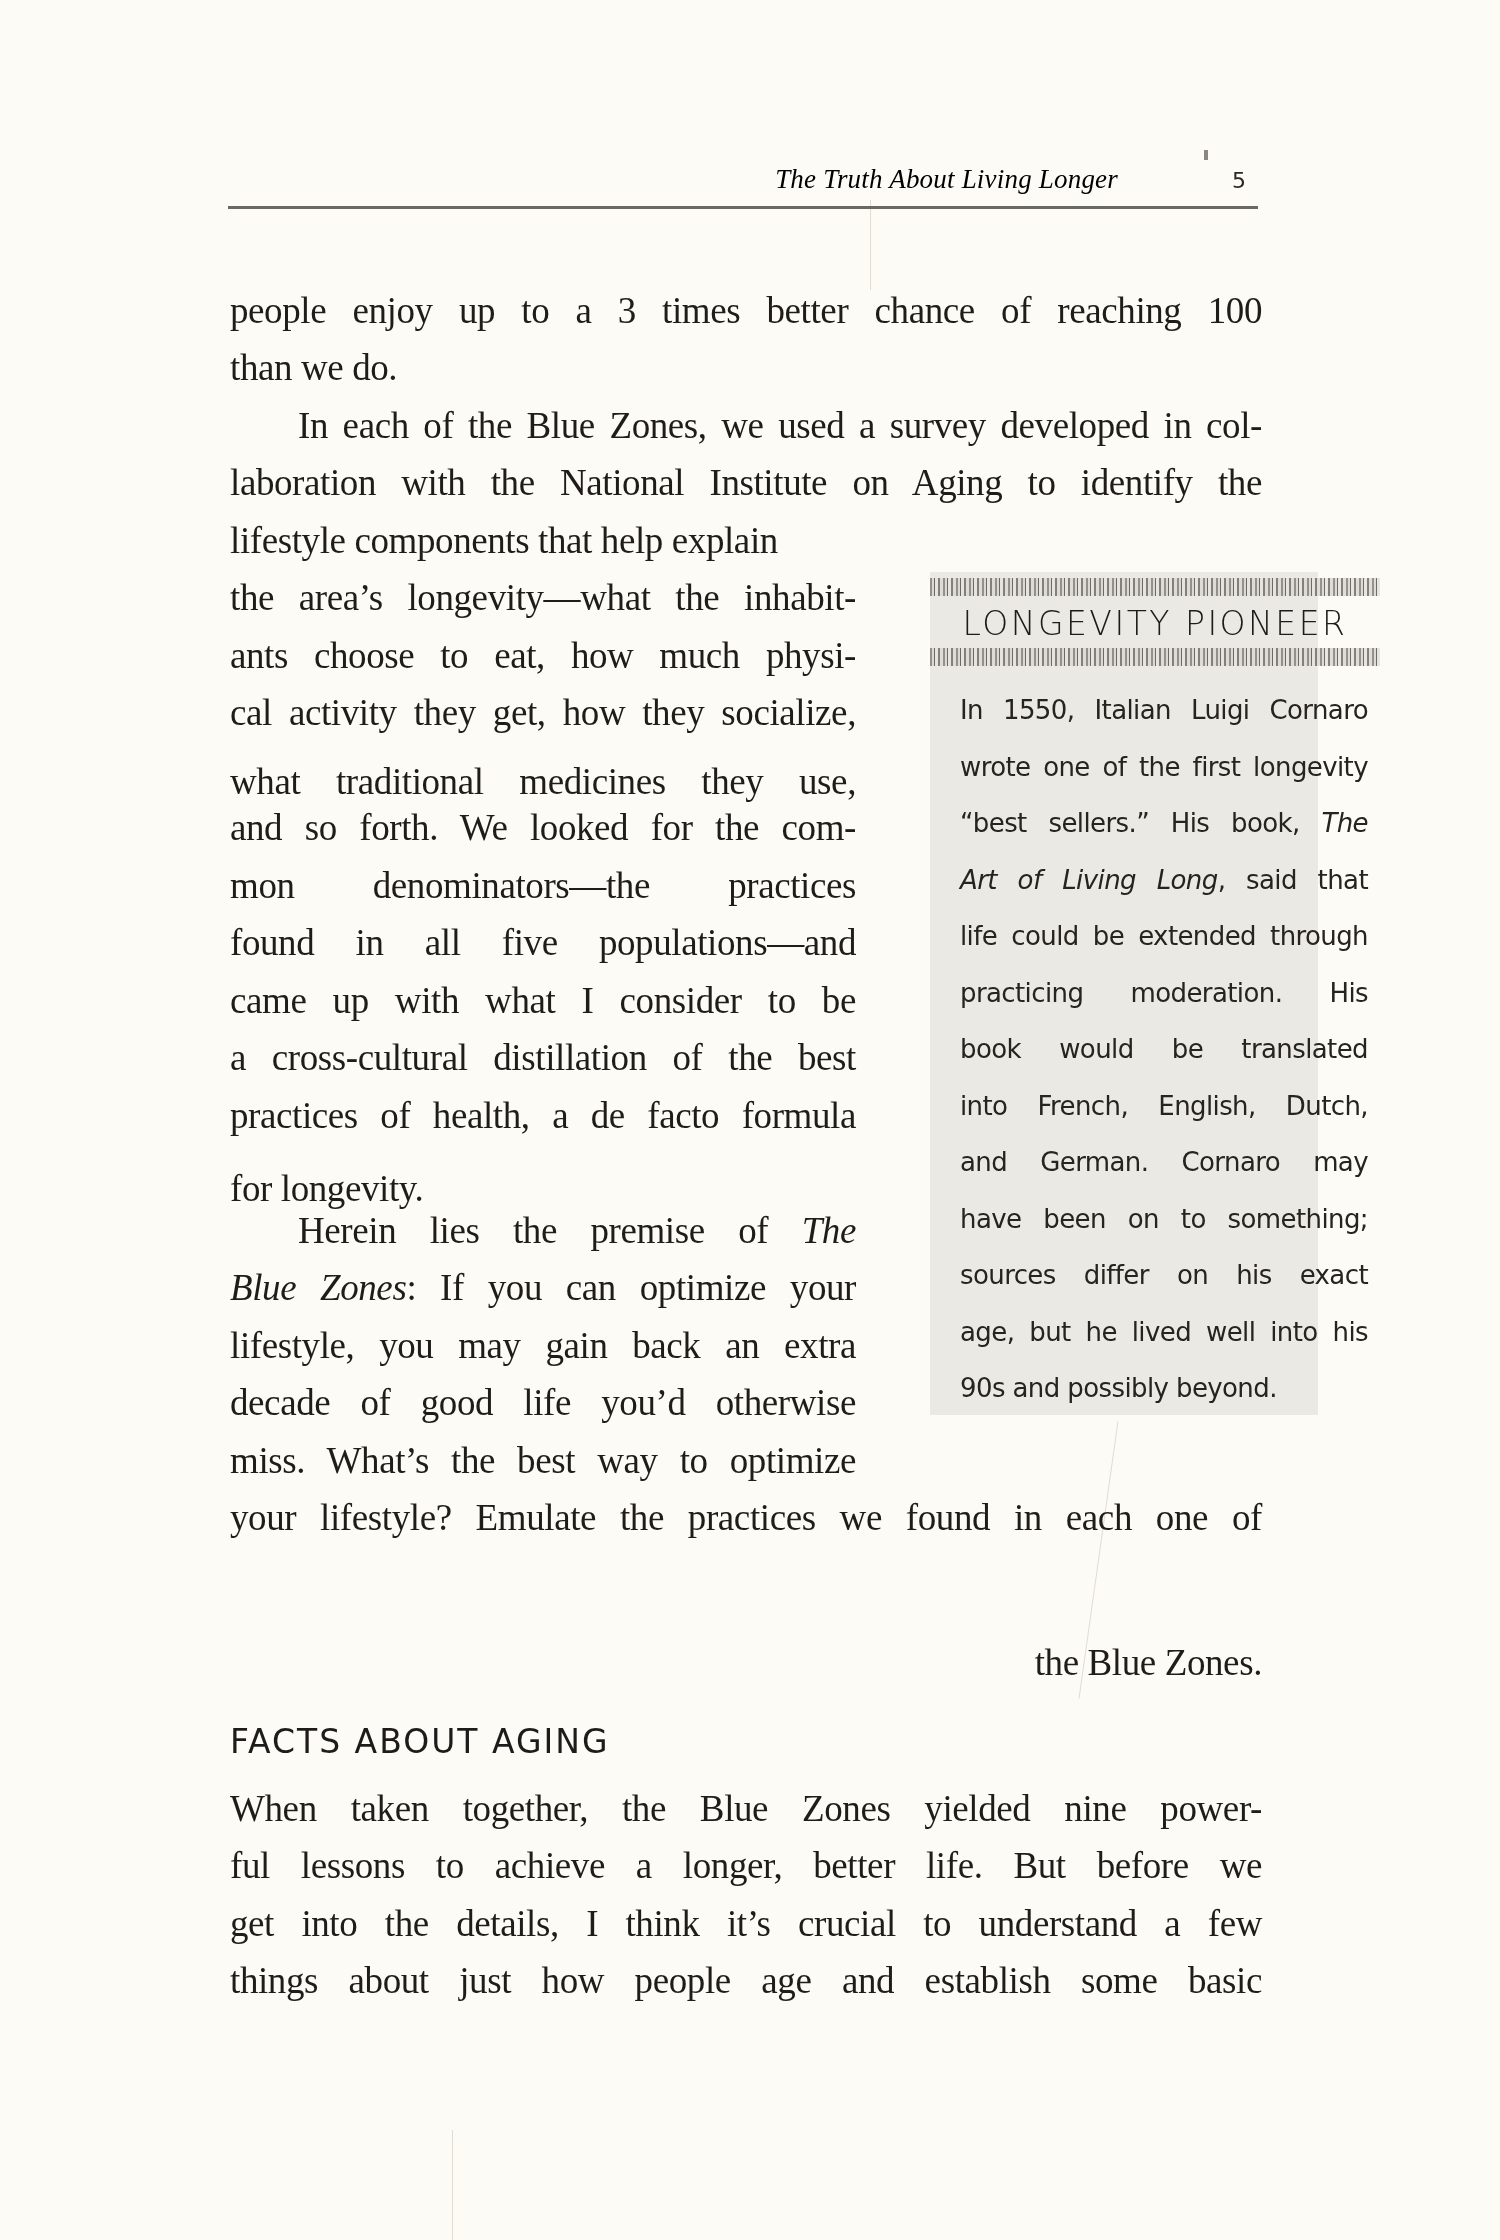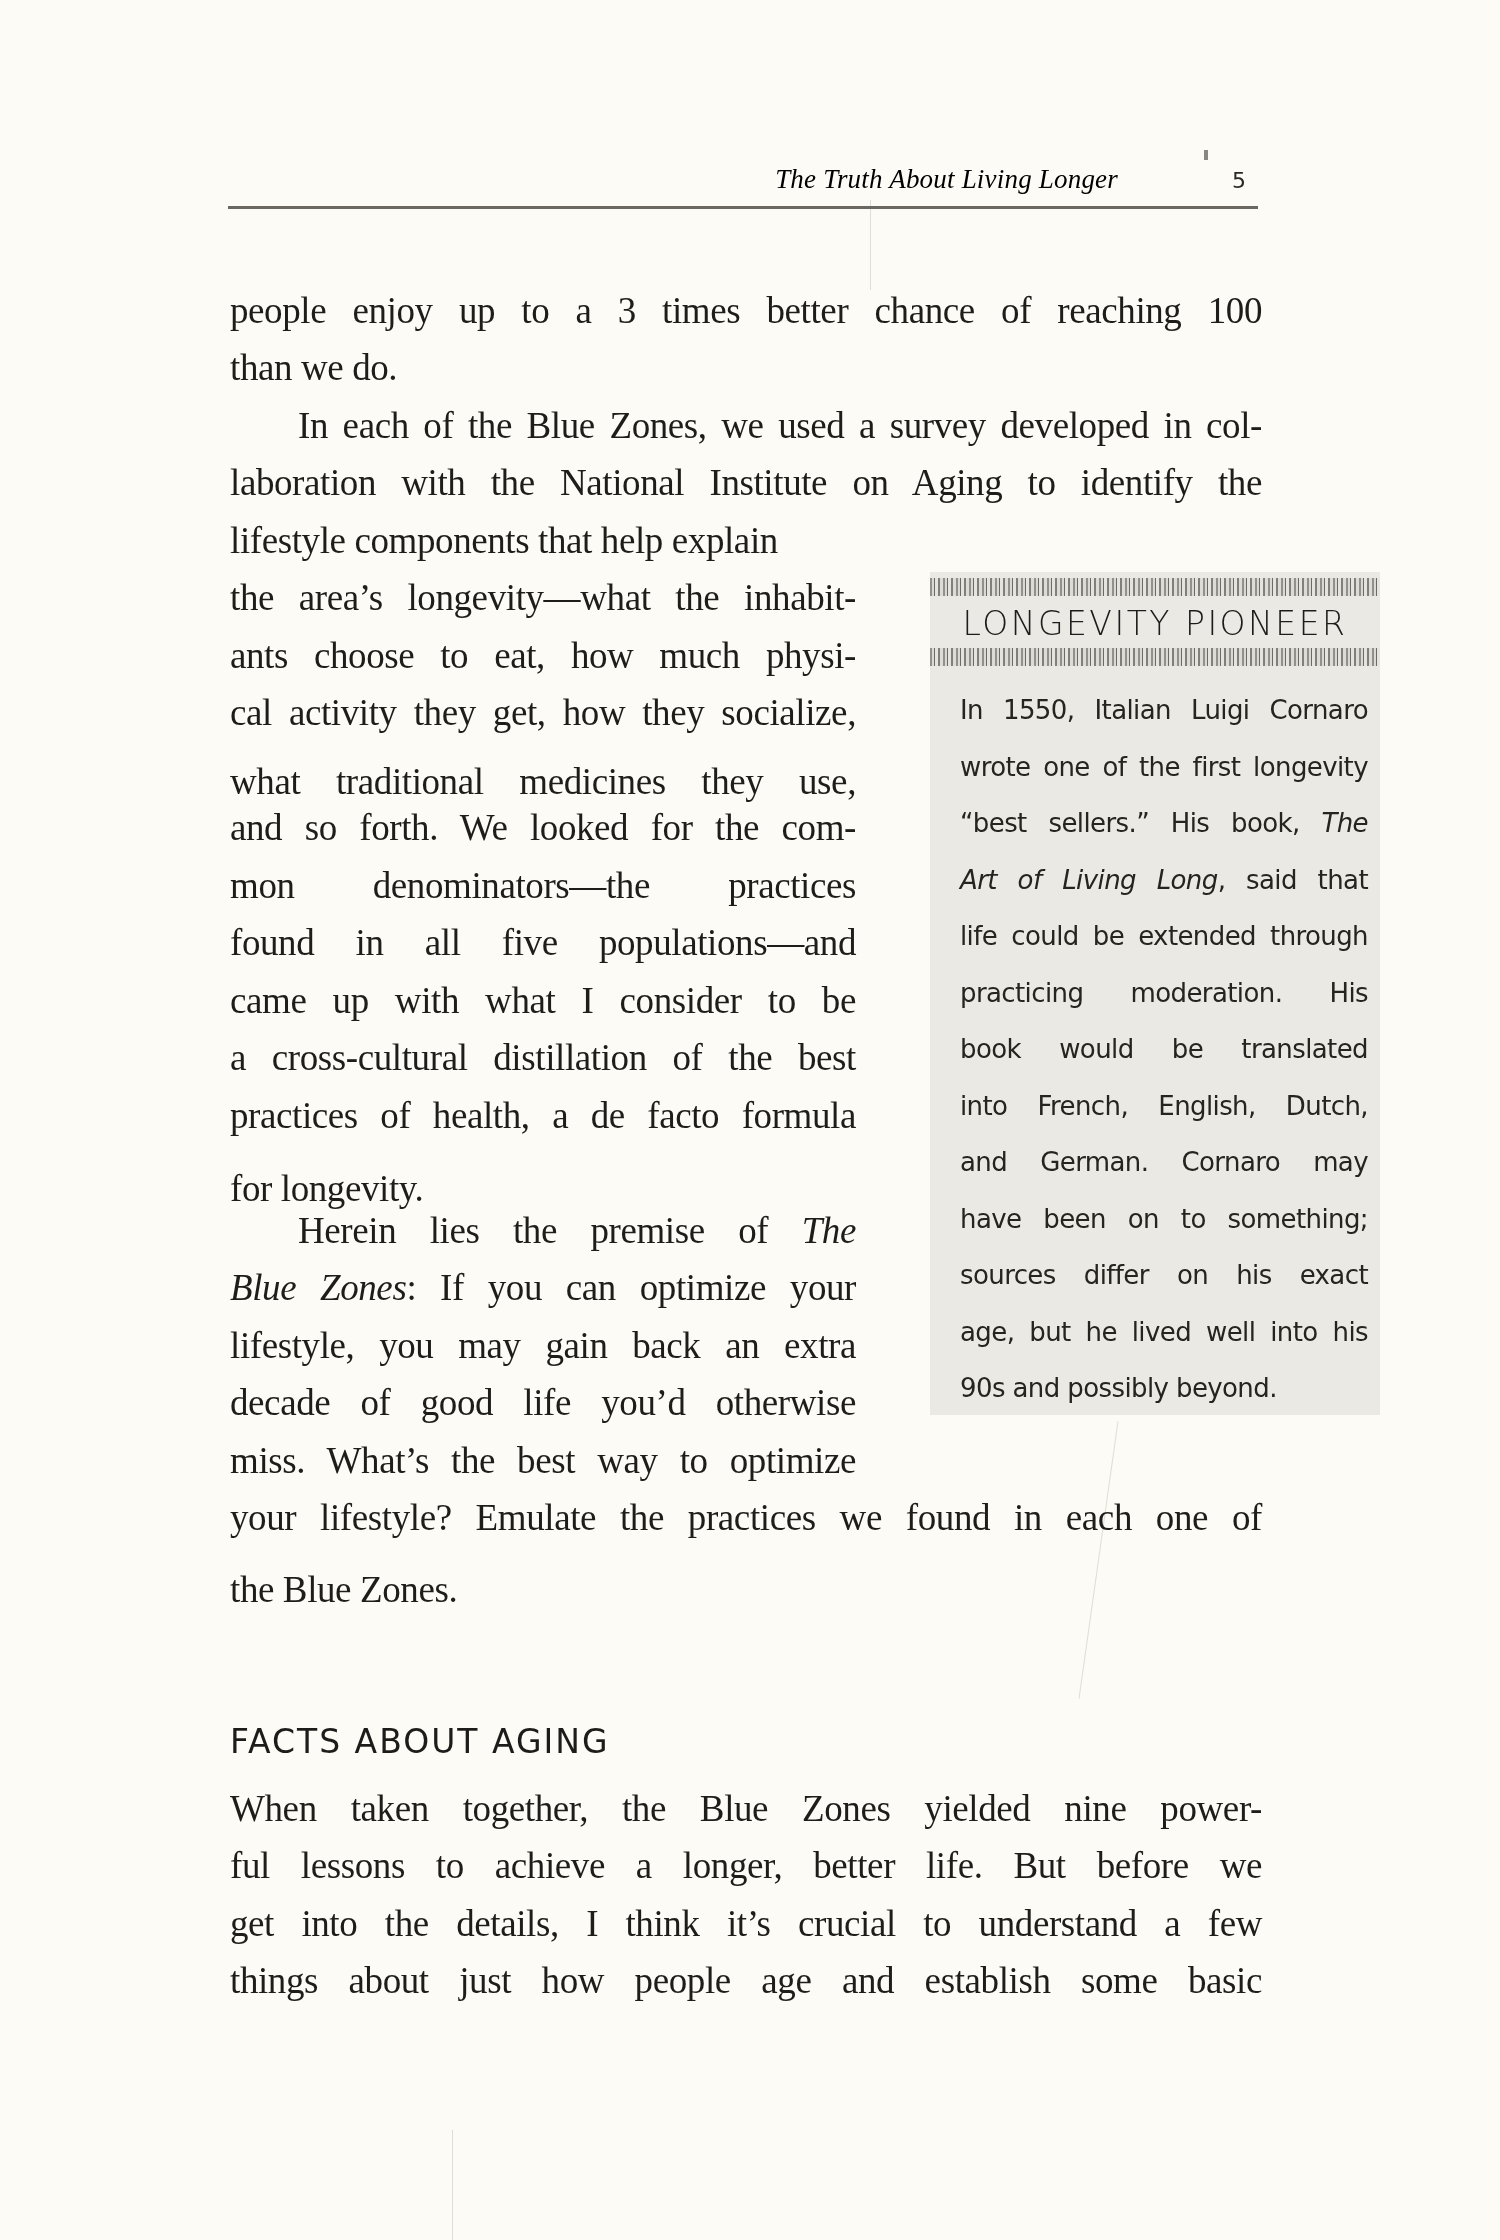--- a/index.html
+++ b/index.html
@@ -35,21 +35,21 @@
       letter-spacing: -0.4px;
     }
     .line { position: absolute; left: 230px; white-space: nowrap; }
     .line.narrow { width: 626px; text-align: justify; text-align-last: justify; }
     .line.wide { width: 1032px; }
     .line.wide.just { text-align: justify; text-align-last: justify; }
     .indent { padding-left: 68px; box-sizing: border-box; }
     em { font-style: italic; }
 
     .sidebar {
-      position: absolute; left: 930px; top: 572px; width: 450px; height: 843px;
+      position: absolute; left: 930px; top: 572px; width: 388px; height: 843px;
       background: #ebe9e4;
     }
     .band {
       position: absolute; left: 0; width: 450px; height: 18px;
       background:
         repeating-linear-gradient(90deg, #8a8780 0 2px, #d9d7d1 2px 4px, #5f5c57 4px 5px, #e5e3de 5px 8px, #777470 8px 10px, #dcdad4 10px 13px);
       opacity: 0.9;
     }
     .band.top { top: 6px; }
     .band.bottom { top: 76px; }
@@ -107,21 +107,21 @@
     <div class="line narrow" style="top:1029px;">a cross-cultural distillation of the best</div>
     <div class="line narrow" style="top:1087px;">practices of health, a de facto formula</div>
     <div class="line" style="top:1144px;margin-top:16px;">for longevity.</div>
 
     <div class="line narrow indent" style="top:1202px;"><span>Herein lies the premise of </span><em>The</em></div>
     <div class="line narrow" style="top:1259px;"><em>Blue Zones</em><span>: If you can optimize your</span></div>
     <div class="line narrow" style="top:1317px;">lifestyle, you may gain back an extra</div>
     <div class="line narrow" style="top:1374px;">decade of good life you’d otherwise</div>
     <div class="line narrow" style="top:1432px;">miss. What’s the best way to optimize</div>
     <div class="line wide just" style="top:1489px;">your lifestyle? Emulate the practices we found in each one of</div>
-    <div class="line wide" style="top:1561px;">the Blue Zones.</div>
+    <div class="line wide" style="top:1634px;text-align:right;">the Blue Zones.</div>
   </div>
 
   <div class="sidebar">
     <div class="band top"></div>
     <div class="sidebar-title">LONGEVITY PIONEER</div>
     <div class="band bottom"></div>
     <div class="sidebar-body">
       <span class="sb-line">In 1550, Italian Luigi Cornaro</span>
       <span class="sb-line">wrote one of the first longevity</span>
       <span class="sb-line"><span>“best sellers.” His book, </span><em>The</em></span>

